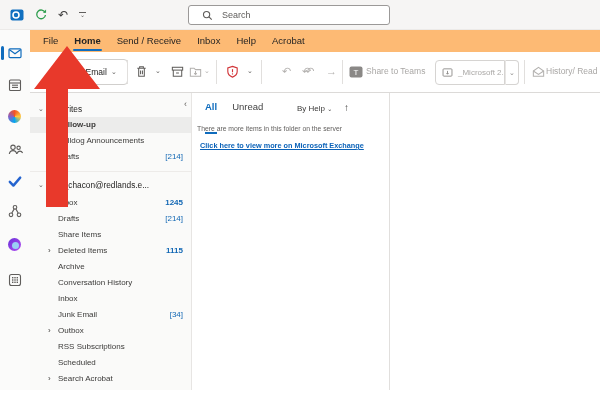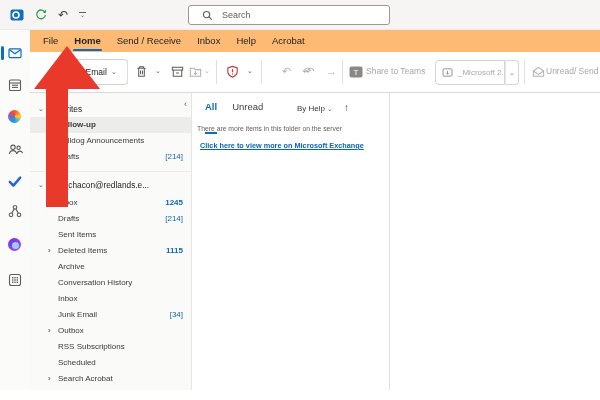--- a/index.html
+++ b/index.html
@@ -255,21 +255,21 @@
     <div class="combochev">⌄</div>
 
     <div class="rsep" style="left:494px"></div>
 
     <span class="rbtn dis" style="left:501px">
       <svg class="ic" width="15" height="15" viewBox="0 0 16 16" fill="none" stroke="currentColor" stroke-width="1.1">
           <path d="M2.5 7.5L8 3.5l5.5 4V13h-11z"></path>
           <path d="M2.5 7.5L8 11l5.5-3.5"></path>
         </svg>
     </span>
-    <span class="rlabel" style="left:516px">Unread/ Send</span>
+    <span class="rlabel" style="left:516px">History/ Read</span>
   </div>
 
   <div class="folders" id="folders">
     <span class="collapse">‹</span>
   <div class="fhead" style="top: 8px;">
         <span class="chev">⌄</span>
         <span class="htxt">Favorites</span>
       </div>
       <div class="frow sel" style="top: 24px;">
         <span class="lbl">Follow-up</span>
@@ -288,21 +288,21 @@
       </div>
       <div class="frow" style="top: 102px;">
         <span class="lbl">Inbox</span>
         <span class="cnt b">1245</span>
       </div>
       <div class="frow" style="top: 118px;">
         <span class="lbl">Drafts</span>
         <span class="cnt">[214]</span>
       </div>
       <div class="frow" style="top: 134px;">
-        <span class="lbl">Sent Items</span>
+        <span class="lbl">Share Items</span>
       </div>
       <div class="frow" style="top: 150px;">
         <span class="exp">›</span>
         <span class="lbl">Deleted Items</span>
         <span class="cnt b">1115</span>
       </div>
       <div class="frow" style="top: 182px;">
         <span class="lbl">Conversation History</span>
       </div>
       <div class="frow" style="top: 166px;">

